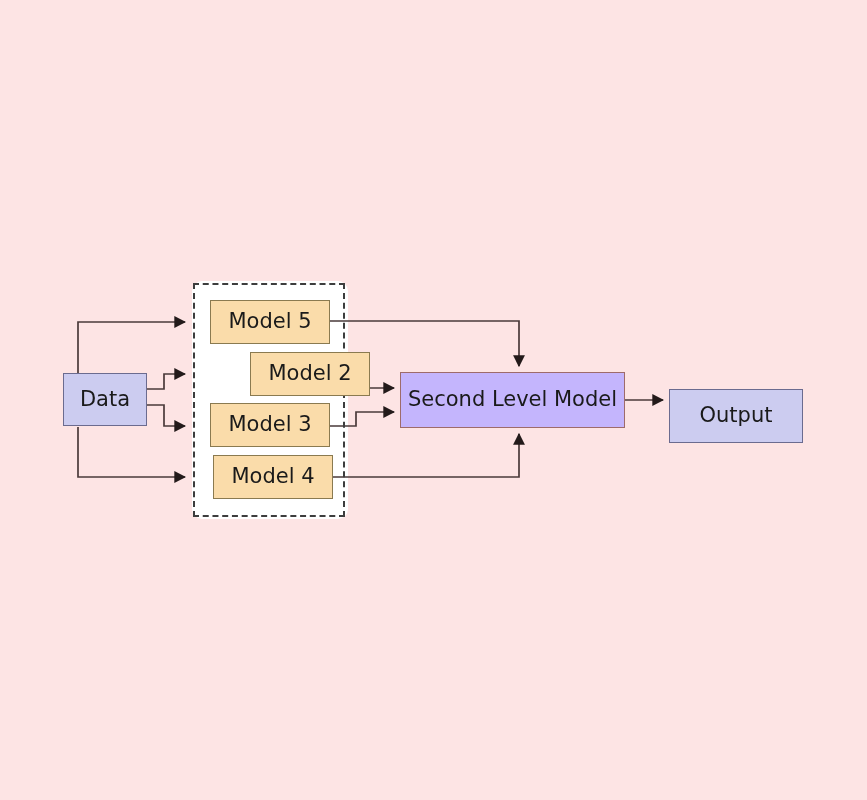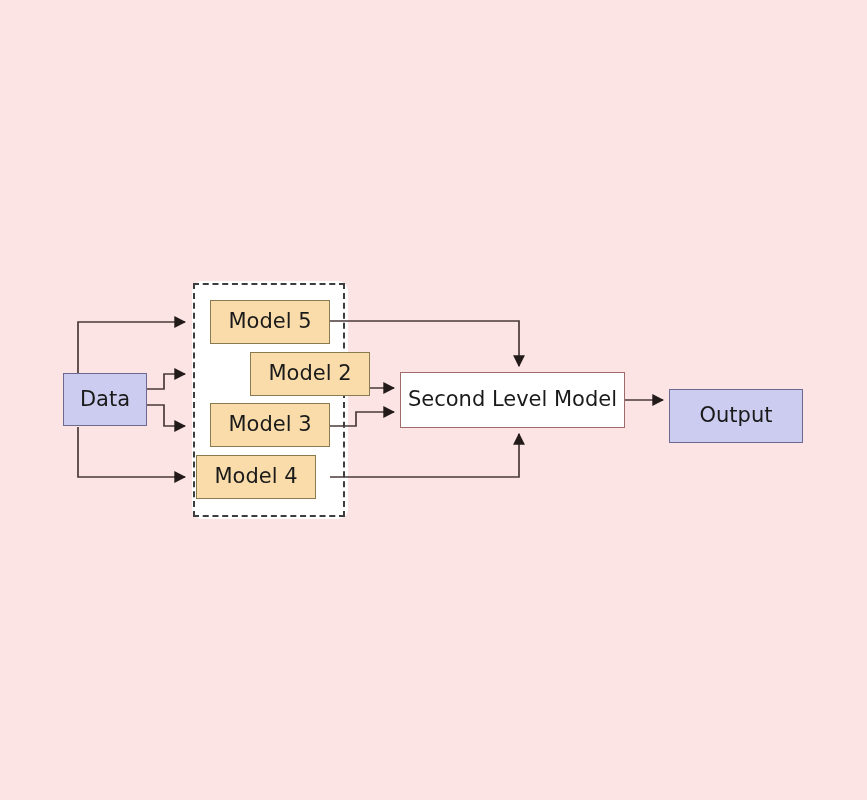--- a/index.html
+++ b/index.html
@@ -59,21 +59,21 @@
     background: #ccccf0;
     border: 1.6px solid #6b6b8f;
     font-size: 21px;
   }
   .box-model {
     background: #fadcaa;
     border: 1.6px solid #8a7a50;
     font-size: 21px;
   }
   .box-second {
-    background: #ffffff;
+    background: #c4b5fd;
     border: 1.6px solid #9e6b6b;
     font-size: 21px;
   }
 </style>
 </head>
 <body>
 
 <div id="canvas">
 
   <div class="group-panel" style="left:192px; top:281px; width:156px; height:238px;"></div>
@@ -118,21 +118,21 @@
   </div>
 
   <div class="node box-model" style="left:210px; top:352px; width:120px; height:44px;margin-left:40px;">
     <span>Model 2</span>
   </div>
 
   <div class="node box-model" style="left:210px; top:403px; width:120px; height:44px;align-items:center;">
     <span>Model 3</span>
   </div>
 
-  <div class="node box-model" style="left:196px; top:455px; width:120px; height:44px;">
+  <div class="node box-model" style="left:213px; top:455px; width:120px; height:44px;">
     <span>Model 4</span>
   </div>
 
   <div class="node box-second" style="left:400px; top:372px; width:225px; height:56px;">
     <span>Second Level Model</span>
   </div>
 
   <div class="node box-output" style="left:669px; top:373px; width:134px; height:54px;margin-top:16px;">
     <span>Output</span>
   </div>

